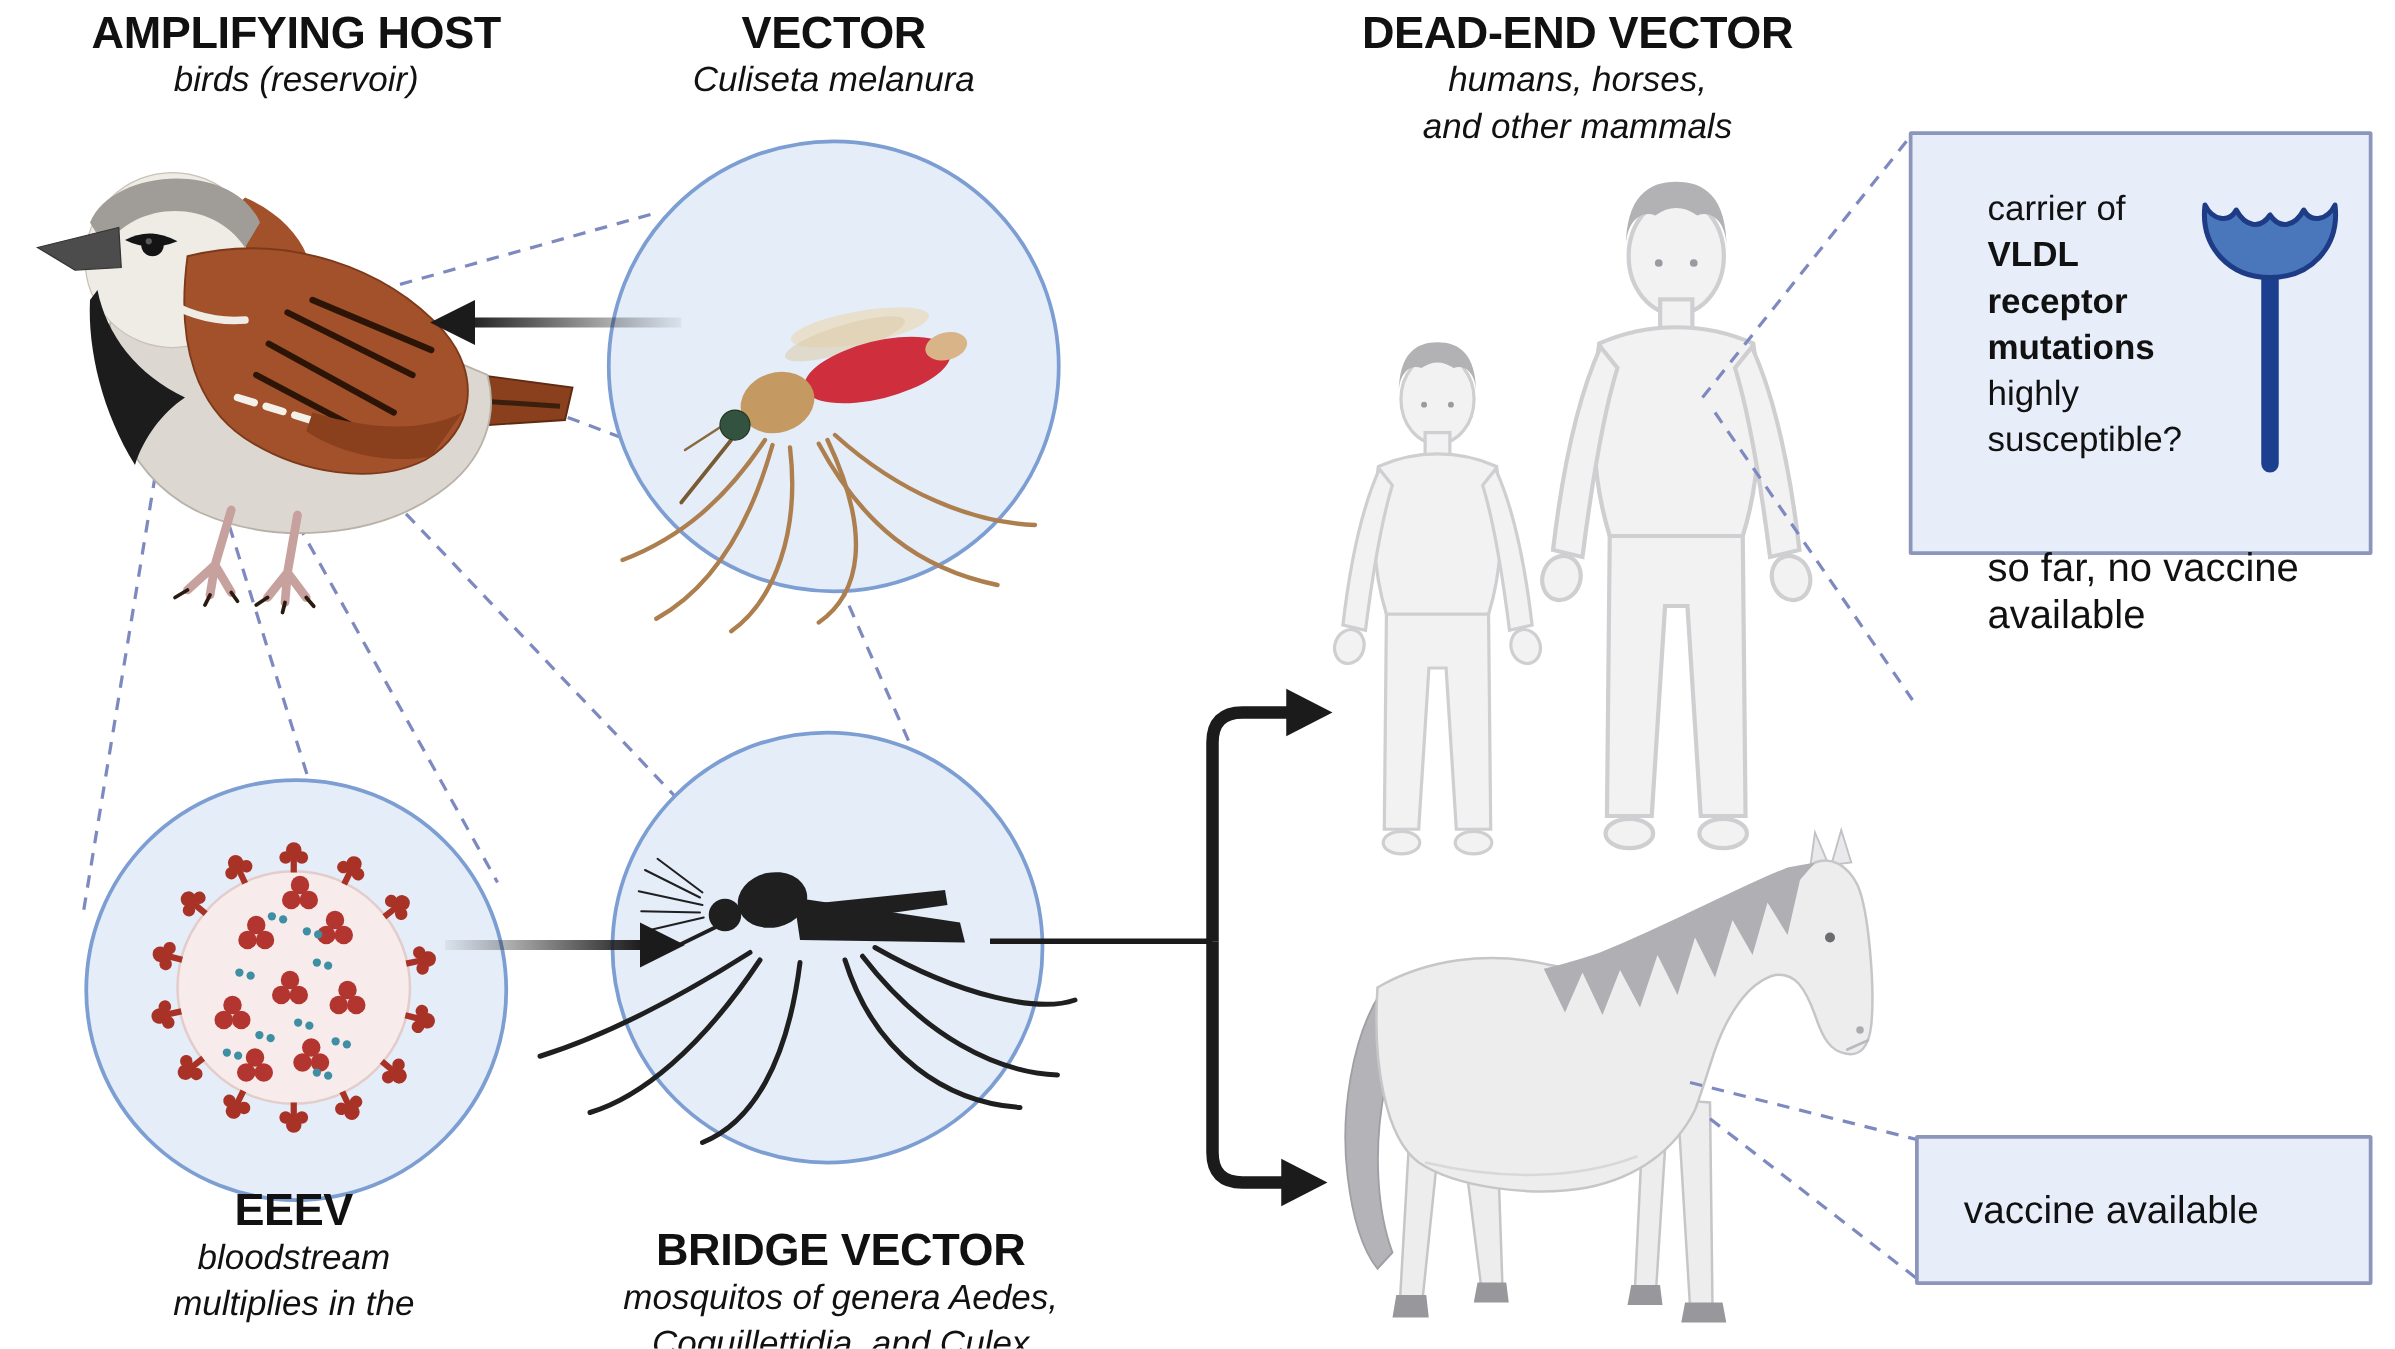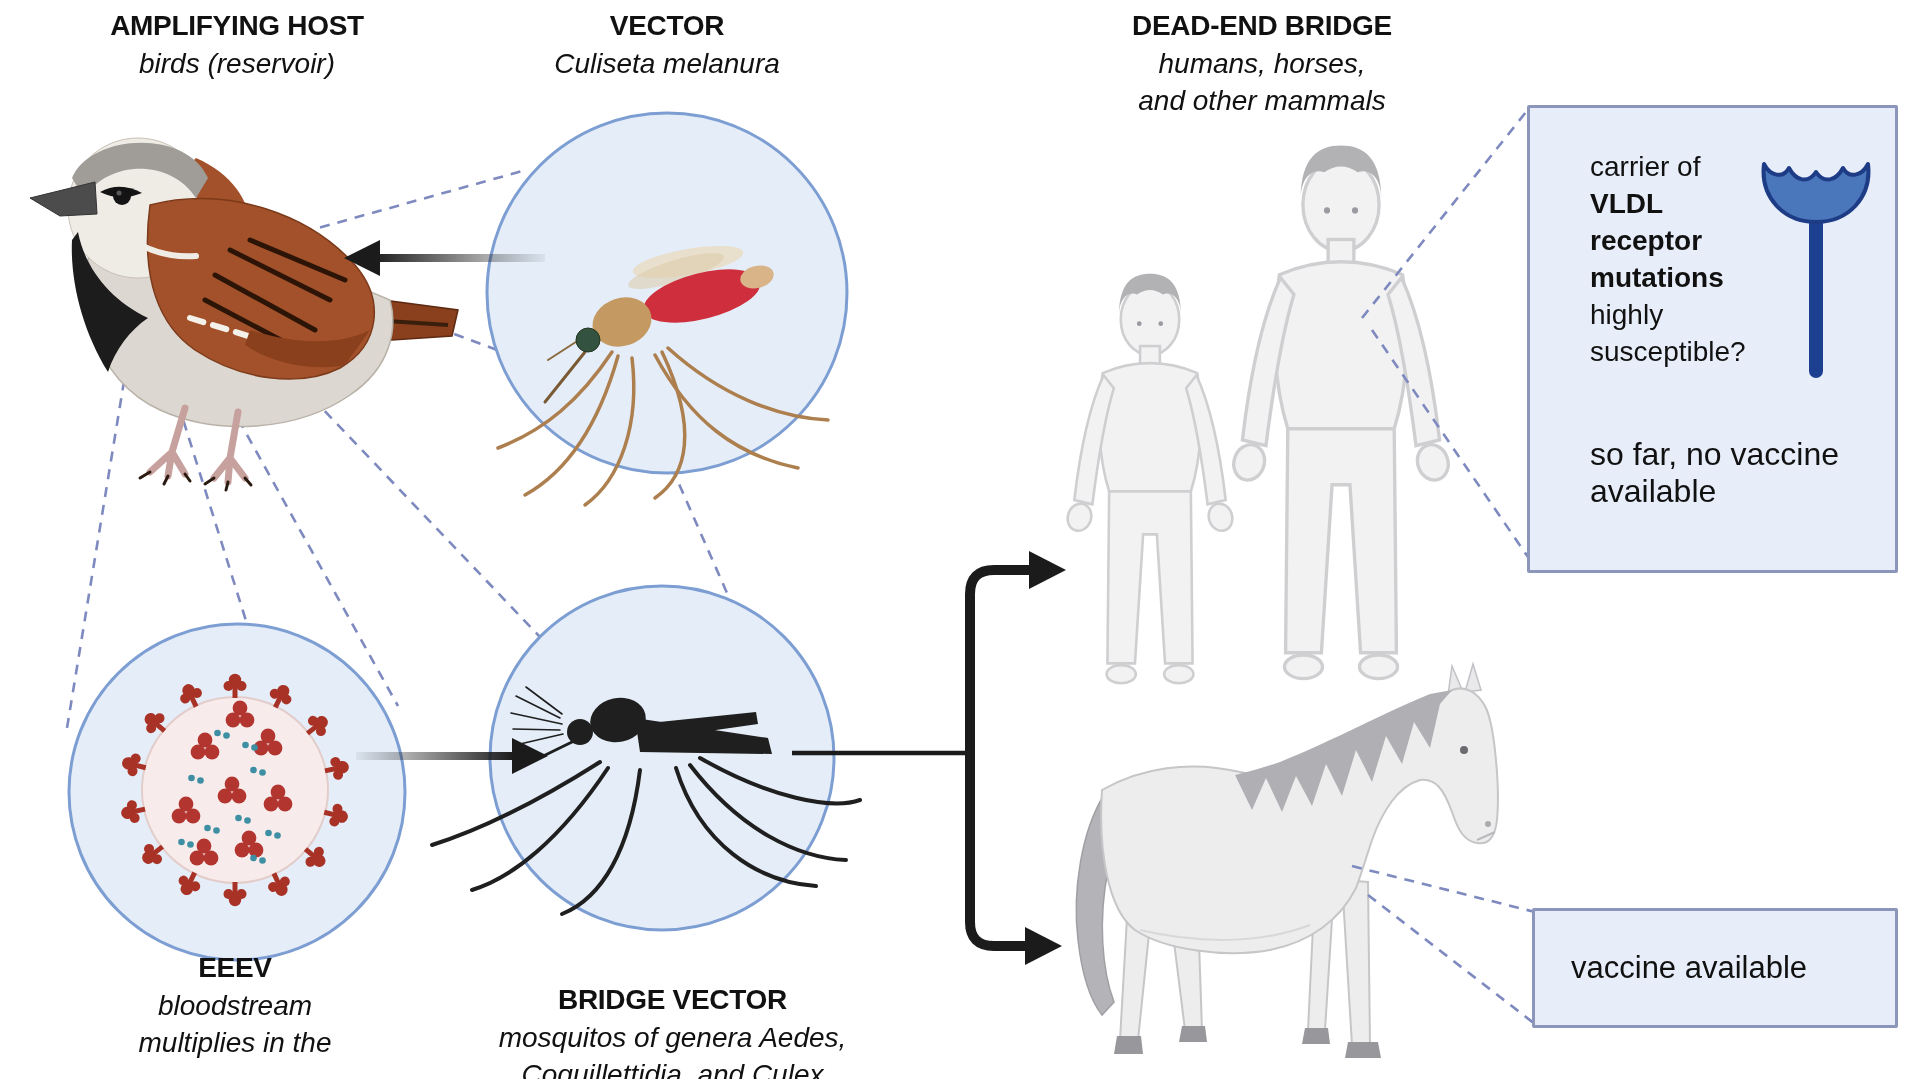--- a/index.html
+++ b/index.html
@@ -1,20 +1,20 @@
 <!DOCTYPE html>
 <html><head>
 <meta charset="utf-8">
 <style>
   html,body{margin:0;padding:0;background:#fff;}
   #canvas{position:relative;width:1916px;height:1079px;background:#ffffff;overflow:hidden;
           font-family:"Liberation Sans",sans-serif;color:#111;}
   #art{position:absolute;left:0;top:0;}
   .lbl{position:absolute;text-align:center;}
-  .lbl .t{font-weight:bold;font-size:28px;line-height:39px;letter-spacing:-0.3px;}
+  .lbl .t{font-weight:bold;font-size:36px;line-height:39px;letter-spacing:-0.3px;}
   .lbl .s{font-style:italic;font-size:28px;line-height:37px;}
   .cbox{position:absolute;background:#e7edf9;border:3px solid #8b96ba;border-radius:2px;box-sizing:border-box;}
   #vldl-box .txt{position:absolute;left:60px;top:40px;width:178px;font-size:28px;line-height:37px;}
   #vldl-box .txt .b{font-weight:bold;}
   #vldl-box .p2{position:absolute;left:60px;top:328px;width:305px;font-size:32px;line-height:37px;}
   #vldl-box svg{position:absolute;}
   #vaccine-box .txt{position:absolute;left:36px;top:0;height:114px;display:flex;align-items:center;font-size:31px;}
 </style>
 </head>
 <body>
@@ -246,38 +246,38 @@
     <div class="t">AMPLIFYING HOST</div>
     <div class="s">birds (reservoir)</div>
   </div>
 
   <div class="lbl" style="left:442px;top:6px;width:450px;">
     <div class="t">VECTOR</div>
     <div class="s">Culiseta melanura</div>
   </div>
 
   <div class="lbl" style="left:1042px;top:6px;width:440px;">
-    <div class="t">DEAD-END BRIDGE</div>
+    <div class="t">DEAD-END VECTOR</div>
     <div class="s">humans, horses,</div>
     <div class="s">and other mammals</div>
   </div>
 
   <div class="lbl" style="left:25px;top:948px;width:420px;">
     <div class="t">EEEV</div>
     <div class="s">bloodstream</div>
     <div class="s">multiplies in the</div>
   </div>
 
   <div class="lbl" style="left:415px;top:948px;width:515px;margin-top:32px;">
     <div class="t">BRIDGE VECTOR</div>
     <div class="s">mosquitos of genera Aedes,</div>
     <div class="s">Coquillettidia, and Culex</div>
   </div>
 
-  <div id="vldl-box" class="cbox" style="left:1527px;top:105px;width:371px;height:468px;">
+  <div id="vldl-box" class="cbox" style="left:1527px;top:105px;width:371px;height:339px;">
     <div class="txt">
       <span>carrier of</span>
       <span class="b">VLDL receptor mutations</span>
       <span>highly susceptible?</span>
     </div>
     <div class="p2">so far, no vaccine available</div>
     <svg style="left:228px;top:44px;" width="120" height="230" viewBox="0 0 120 230">
       <rect x="51" y="60" width="14" height="166" rx="7" fill="#1d3f8f"></rect>
       <path d="M 6,12 C 2,46 26,70 58,70 C 90,70 114,46 110,12
                C 104,24 91,27 85,16 C 78,29 66,32 58,20

